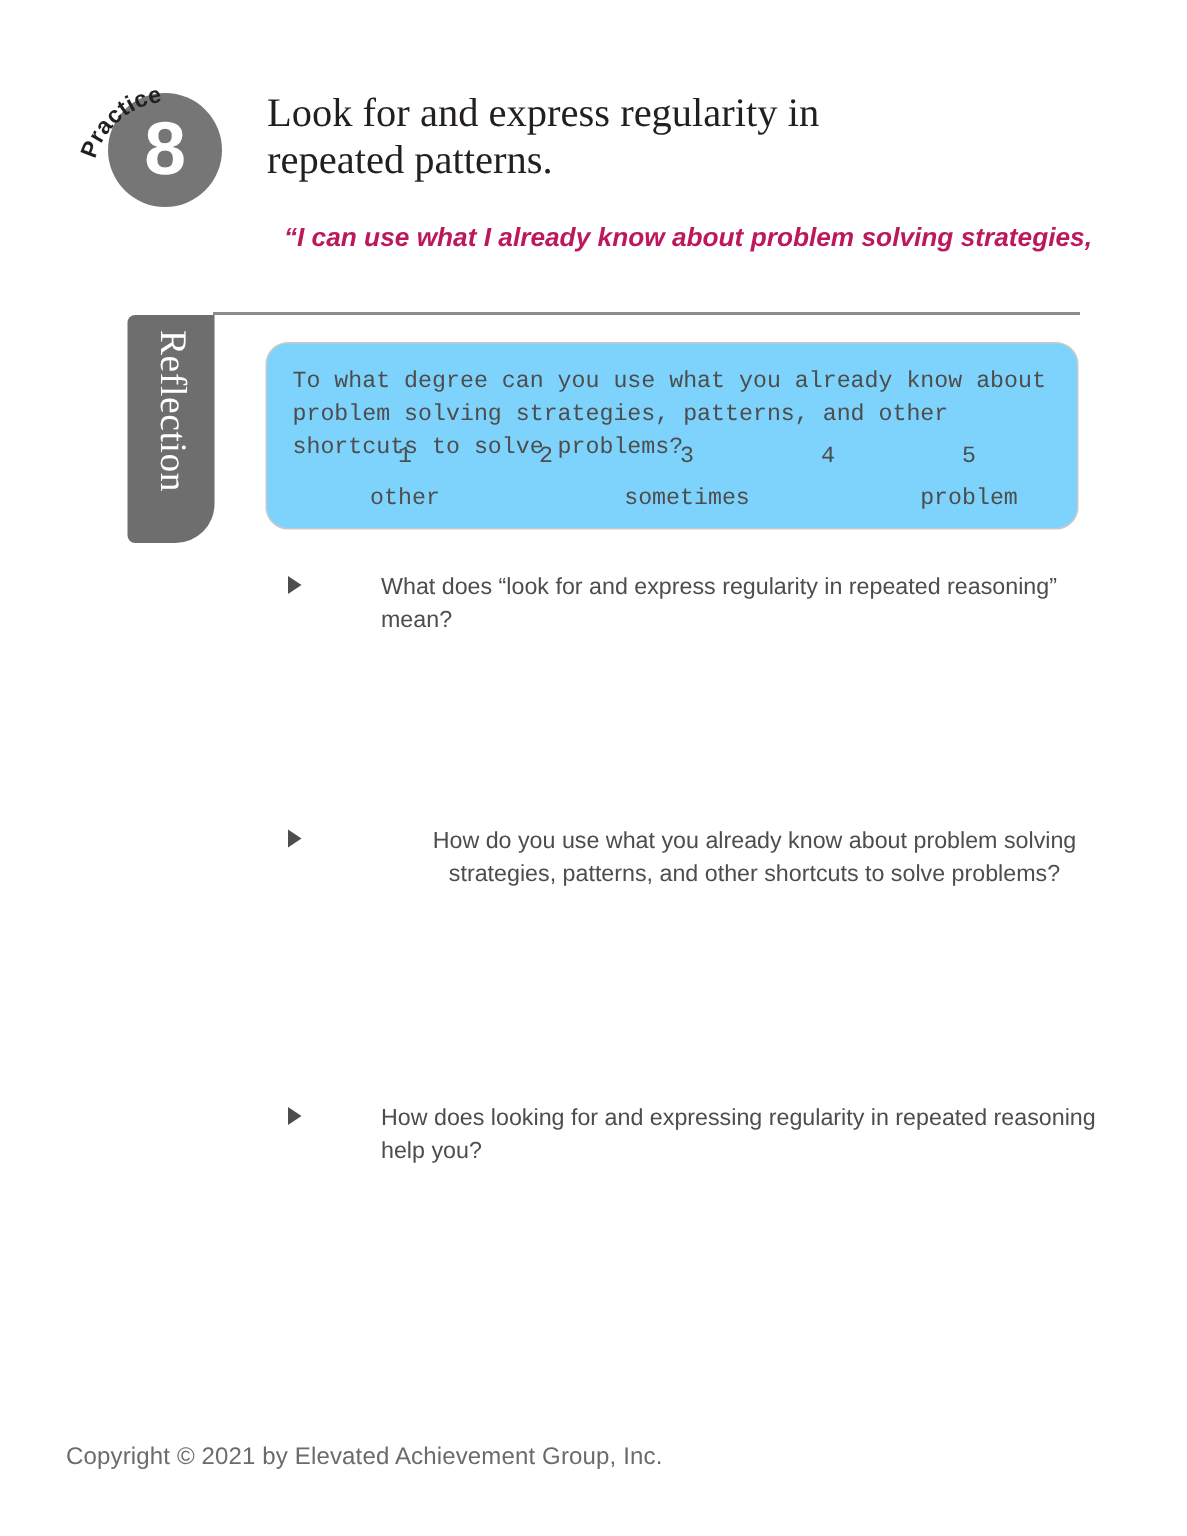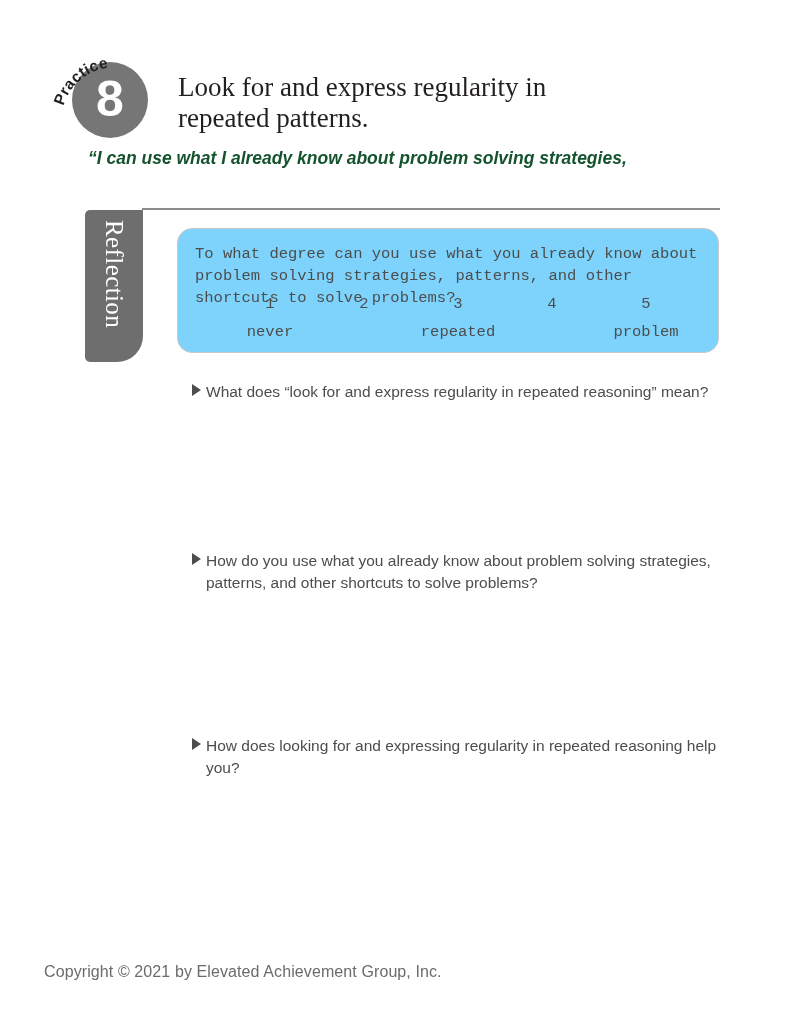--- a/index.html
+++ b/index.html
@@ -64,40 +64,41 @@
     font-weight: bold;
     font-size: 15.5px;
     fill: #231f20;
     letter-spacing: 0.3px;
   }
 
   
   #practice-title {
     position: absolute;
     left: 178px;
-    top: 72px;
+    top: 60px;
     width: 520px;
     font-family: "Liberation Serif", serif;
     font-size: 27px;
     line-height: 1.16;
     color: #231f20;
   }
 
   
   #can-statement {
     position: absolute;
     left: 88px;
     top: 146px;
     width: 640px;
     font-family: "Liberation Sans", sans-serif;
     font-weight: bold;
     font-style: italic;
     font-size: 17.5px;
     line-height: 1.38;
-    color: #14532d;
+    color: #be185d;
+    text-align: right;
   }
   #can-statement .l2 { padding-left: 5px; display: block; }
 
   
   #section-rule {
     position: absolute;
     left: 142px;
     top: 208px;
     width: 578px;
     height: 2px;
@@ -189,23 +190,24 @@
     top: 3px;
     width: 0;
     height: 0;
     border-left: 9px solid #4d4d4d;
     border-top: 6px solid transparent;
     border-bottom: 6px solid transparent;
   }
   .bullet-question .qtext {
     display: block;
     padding-left: 14px;
+    margin-left: 48px;
   }
   #question-1 { top: 381px; }
-  #question-2 { top: 550px; }
+  #question-2 { top: 550px; text-align: center; }
   #question-3 { top: 735px; }
 
   
   #copyright {
     position: absolute;
     left: 44px;
     top: 963px;
     font-size: 16px;
     color: #6b6b6b;
     letter-spacing: 0.1px;
@@ -245,23 +247,23 @@
 <div id="rating-box">
   <div id="rating-question">To what degree can you use what you already know about problem solving strategies, patterns, and other shortcuts to solve problems?</div>
   <div id="scale-numbers">
     <div class="cell">1</div>
     <div class="cell">2</div>
     <div class="cell">3</div>
     <div class="cell">4</div>
     <div class="cell">5</div>
   </div>
   <div id="scale-labels">
-    <div class="cell">never</div>
+    <div class="cell">other</div>
     <div class="cell"></div>
-    <div class="cell">repeated</div>
+    <div class="cell">sometimes</div>
     <div class="cell"></div>
     <div class="cell">problem</div>
   </div>
 </div>
 
 <div class="bullet-question" id="question-1">
   <span class="marker"></span>
   <span class="qtext">What does “look for and express regularity in repeated reasoning” mean?</span>
 </div>
 

